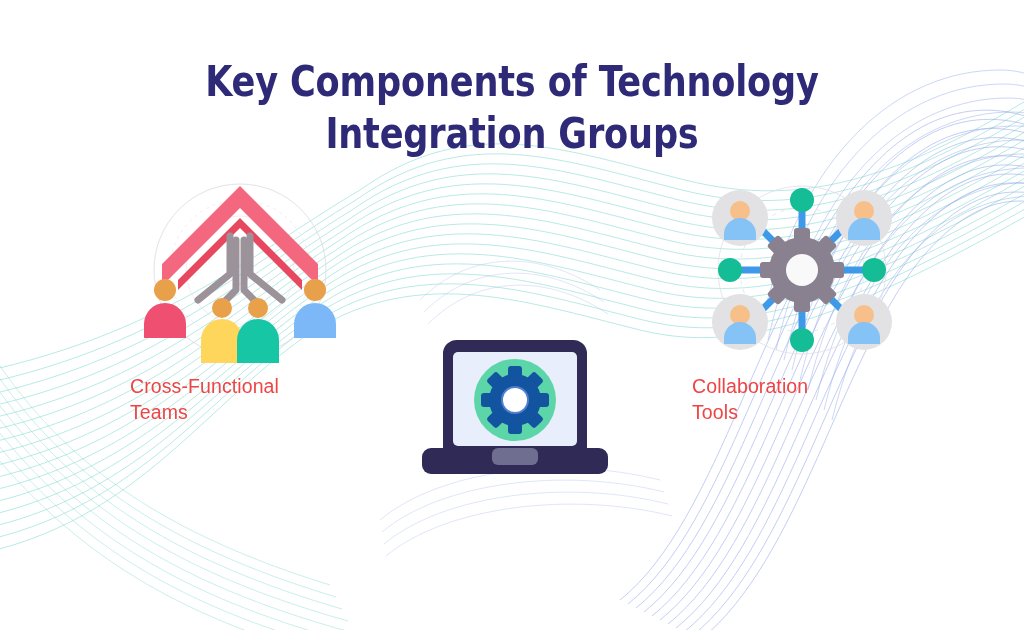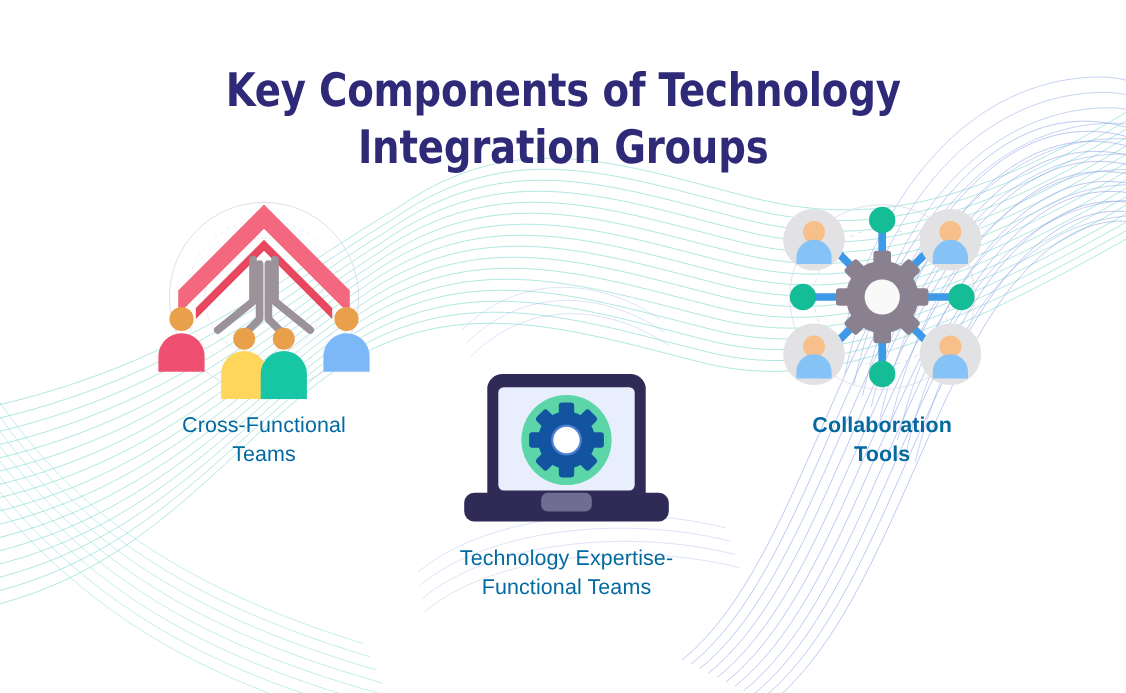--- a/index.html
+++ b/index.html
@@ -44,45 +44,43 @@
     transform: scaleX(0.93);
     transform-origin: center top;
   }
   .node {
     position: absolute;
   }
   .node-art {
     position: relative;
   }
   .node-label {
-    text-align: center;
     font-family: "Liberation Sans", sans-serif;
     font-size: 19.5px;
     line-height: 26px;
-    color: #0369a1;
+    color: #ef4444;
     letter-spacing: 0.1px;
     white-space: pre-line;
   }
   #node-cross-functional {
     left: 130px;
     top: 178px;
     width: 220px;
   }
   #node-cross-functional .node-label { margin-top: 6px; }
   #node-technology {
     left: 400px;
     top: 340px;
     width: 230px;
   }
   #node-technology .node-label { margin-top: 10px; }
   #node-collaboration {
     left: 692px;
     top: 178px;
     width: 220px;
-    font-weight: bold;
   }
   #node-collaboration .node-label { margin-top: 6px; }
 </style>
 </head>
 <body>
 
 <div id="canvas">
 
   <svg id="bg-waves" viewBox="0 0 1024 630" width="1024" height="630" xmlns="http://www.w3.org/2000/svg">
     <defs>
@@ -240,22 +238,20 @@
           <circle cx="0" cy="0" r="14" fill="#4f7fd1"></circle>
           <circle cx="0" cy="0" r="12" fill="#ffffff"></circle>
         </g>
 
         <g>
           <rect x="22" y="108" width="186" height="26" rx="9" fill="#2f2b56"></rect>
           <rect x="92" y="108" width="46" height="17" rx="6" fill="#6f6e91"></rect>
         </g>
       </svg>
     </div>
-    <div class="node-label">Technology Expertise-
-Functional Teams</div>
   </div>
 
   <div class="node" id="node-collaboration">
     <div class="node-art">
       <svg width="220" height="185" viewBox="0 0 220 185" xmlns="http://www.w3.org/2000/svg">
 
         <g fill="none" stroke="#dedee6" stroke-width="1">
           <circle cx="110" cy="92" r="84" opacity="0.8"></circle>
           <circle cx="110" cy="92" r="62" stroke-dasharray="4 5" opacity="0.75"></circle>
         </g>

